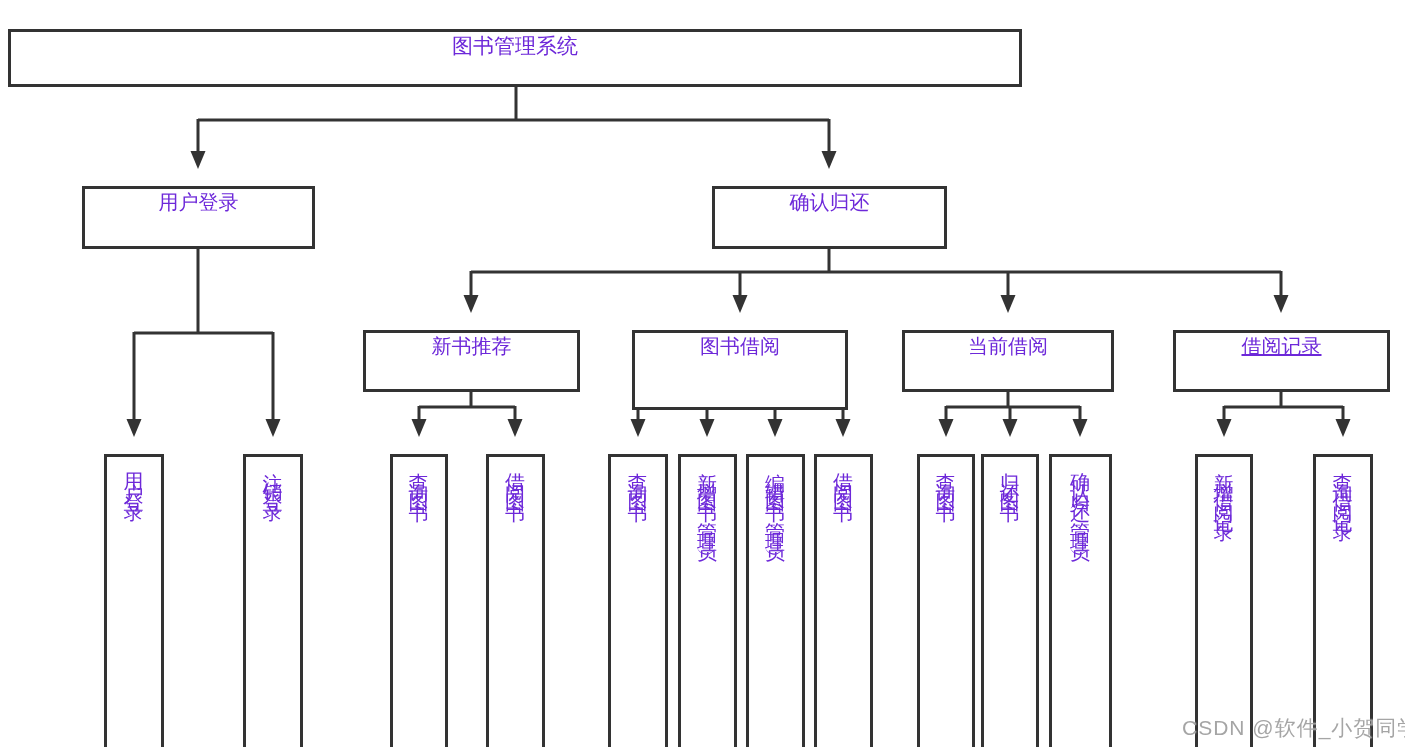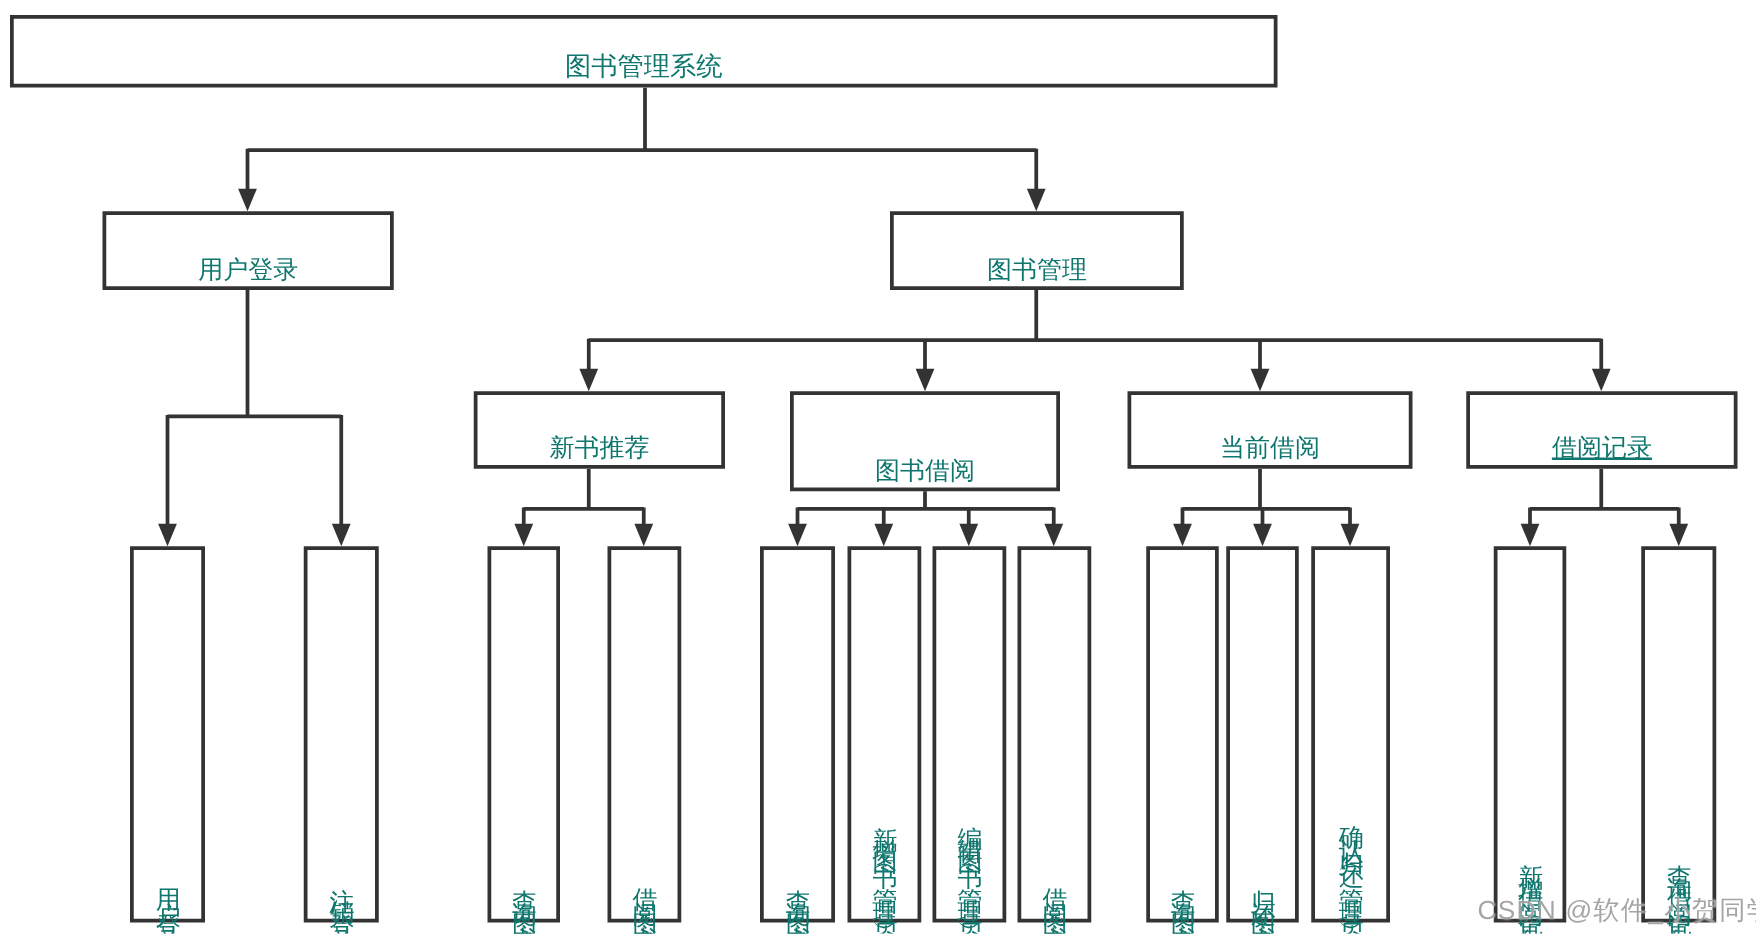--- a/index.html
+++ b/index.html
@@ -16,26 +16,27 @@
     left: 0; top: 0;
     width: 1405px; height: 747px;
     z-index: 1;
   }
   .node {
     position: absolute;
     background: #ffffff;
     border: 3px solid #333333;
     box-sizing: border-box;
     display: flex;
-    align-items: flex-end;
+    align-items: flex-start;
     justify-content: center;
-    color: #0f766e;
+    color: #6d28d9;
     font-size: 20px;
     z-index: 2;
     white-space: nowrap;
+    margin-top: 17px;
   }
   .root-node { font-size: 21px; }
   .vnode span {
     writing-mode: vertical-rl;
     text-orientation: mixed;
     letter-spacing: 10px;
     line-height: 1;
     white-space: pre;
   }
   .watermark {
@@ -96,30 +97,30 @@
   </svg>
 
   <div class="node root-node" style="left:8px; top:12px; width:1014px; height:58px;">
     <span>图书管理系统</span>
   </div>
 
   <div class="node" style="left:82px; top:169px; width:233px; height:63px;">
     <span>用户登录</span>
   </div>
   <div class="node" style="left:712px; top:169px; width:235px; height:63px;">
-    <span>图书管理</span>
+    <span>确认归还</span>
   </div>
 
-  <div class="node" style="left:379px; top:313px; width:201px; height:62px;">
+  <div class="node" style="left:363px; top:313px; width:217px; height:62px;">
     <span>新书推荐</span>
   </div>
   <div class="node" style="left:632px; top:313px; width:216px; height:80px;">
     <span>图书借阅</span>
   </div>
-  <div class="node" style="left:902px; top:313px; width:228px; height:62px;">
+  <div class="node" style="left:902px; top:313px; width:212px; height:62px;">
     <span>当前借阅</span>
   </div>
   <div class="node" style="left:1173px; top:313px; width:217px; height:62px;text-decoration:underline;">
     <span>借阅记录</span>
   </div>
 
   <div class="node vnode" style="left:104px; top:437px; width:60px; height:301px;">
     <span>用户登录</span>
   </div>
   <div class="node vnode" style="left:243px; top:437px; width:60px; height:301px;">

